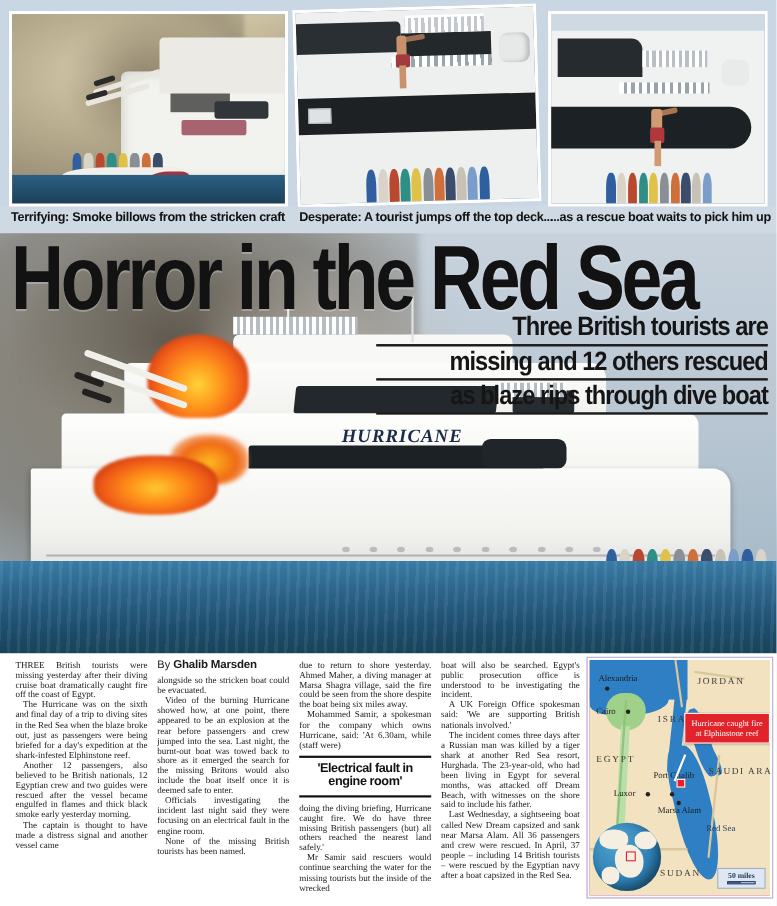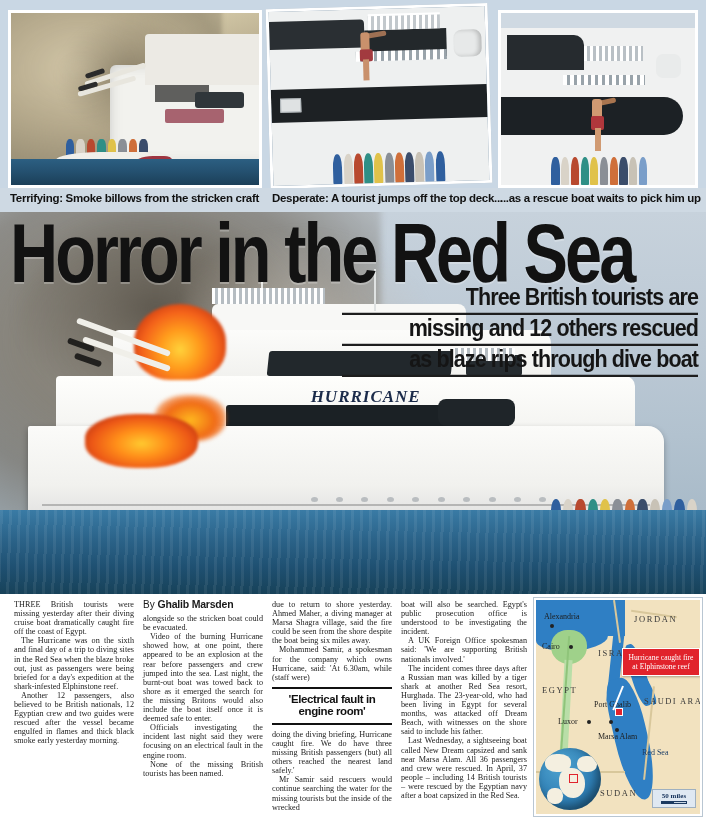--- a/index.html
+++ b/index.html
@@ -725,20 +725,21 @@
     <div class="line">as blaze rips through dive boat</div>
   </div>
 
   <div class="article">
     <div class="article-inner">
 
       <div class="col" id="col1">
         <p class="first">THREE British tourists were missing yesterday after their diving cruise boat dramatically caught fire off the coast of Egypt.</p>
         <p>The Hurricane was on the sixth and final day of a trip to diving sites in the Red Sea when the blaze broke out, just as passengers were being briefed for a day's expedition at the shark-infested Elphinstone reef.</p>
         <p>Another 12 passengers, also believed to be British nationals, 12 Egyptian crew and two guides were rescued after the vessel became engulfed in flames and thick black smoke early yesterday morning.</p>
+        <p>The captain is thought to have made a distress signal and another vessel came</p>
       </div>
 
       <div class="col" id="col2">
         <div class="byline"><span>By</span> <b>Ghalib Marsden</b></div>
         <p class="first">alongside so the stricken boat could be evacuated.</p>
         <p>Video of the burning Hurricane showed how, at one point, there appeared to be an explosion at the rear before passengers and crew jumped into the sea. Last night, the burnt-out boat was towed back to shore as it emerged the search for the missing Britons would also include the boat itself once it is deemed safe to enter.</p>
         <p>Officials investigating the incident last night said they were focusing on an electrical fault in the engine room.</p>
         <p>None of the missing British tourists has been named.</p>
       </div>
 

